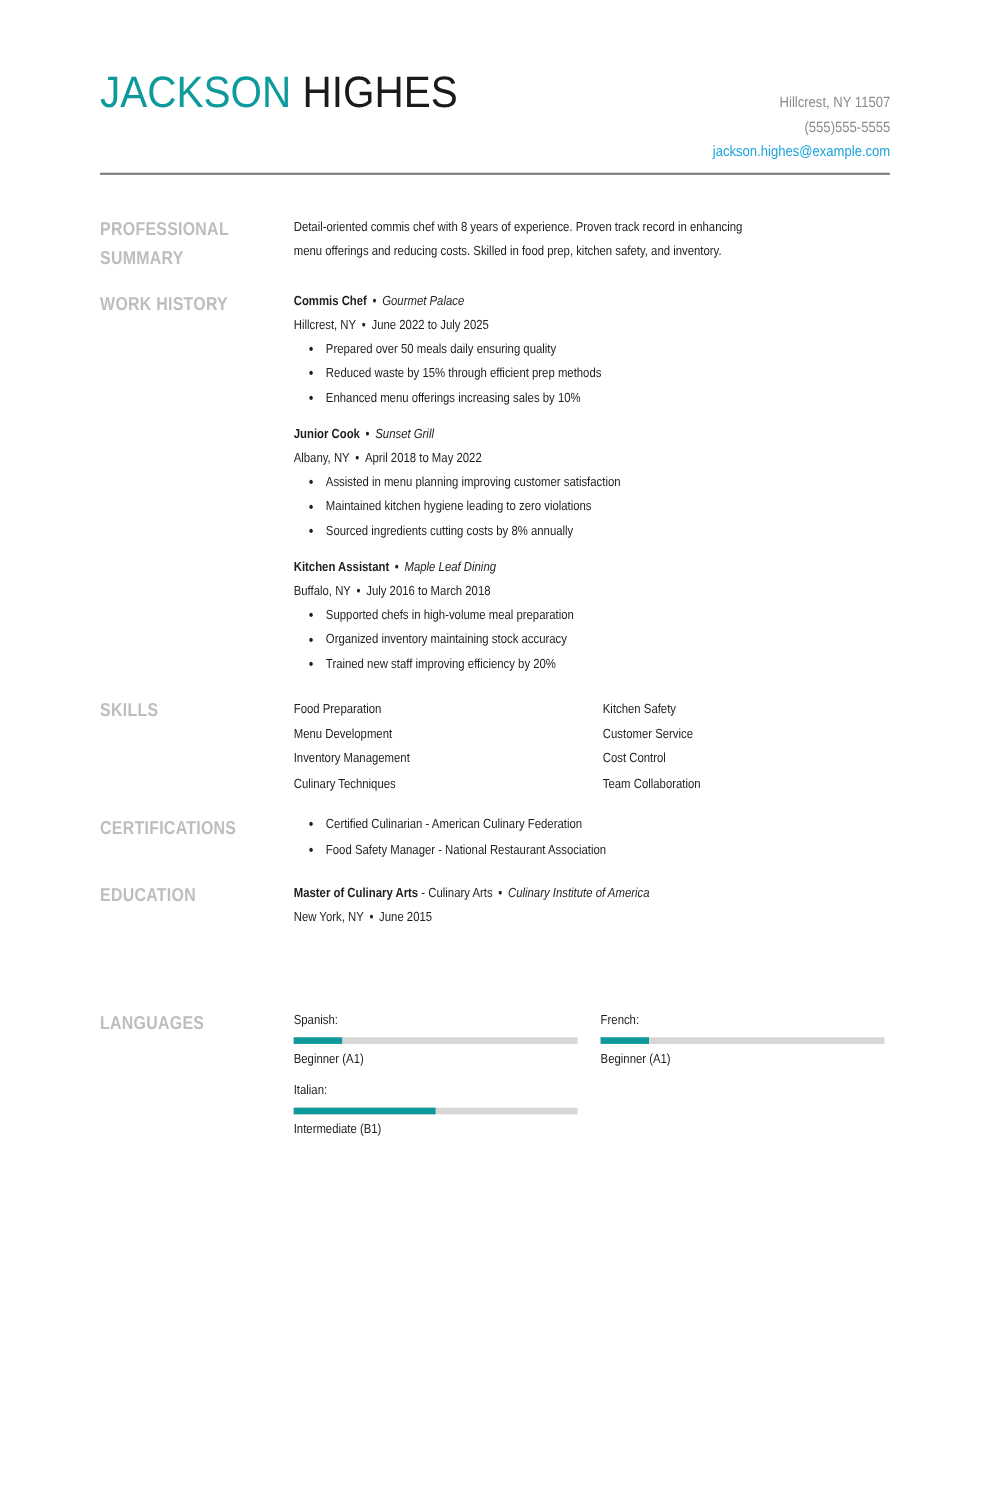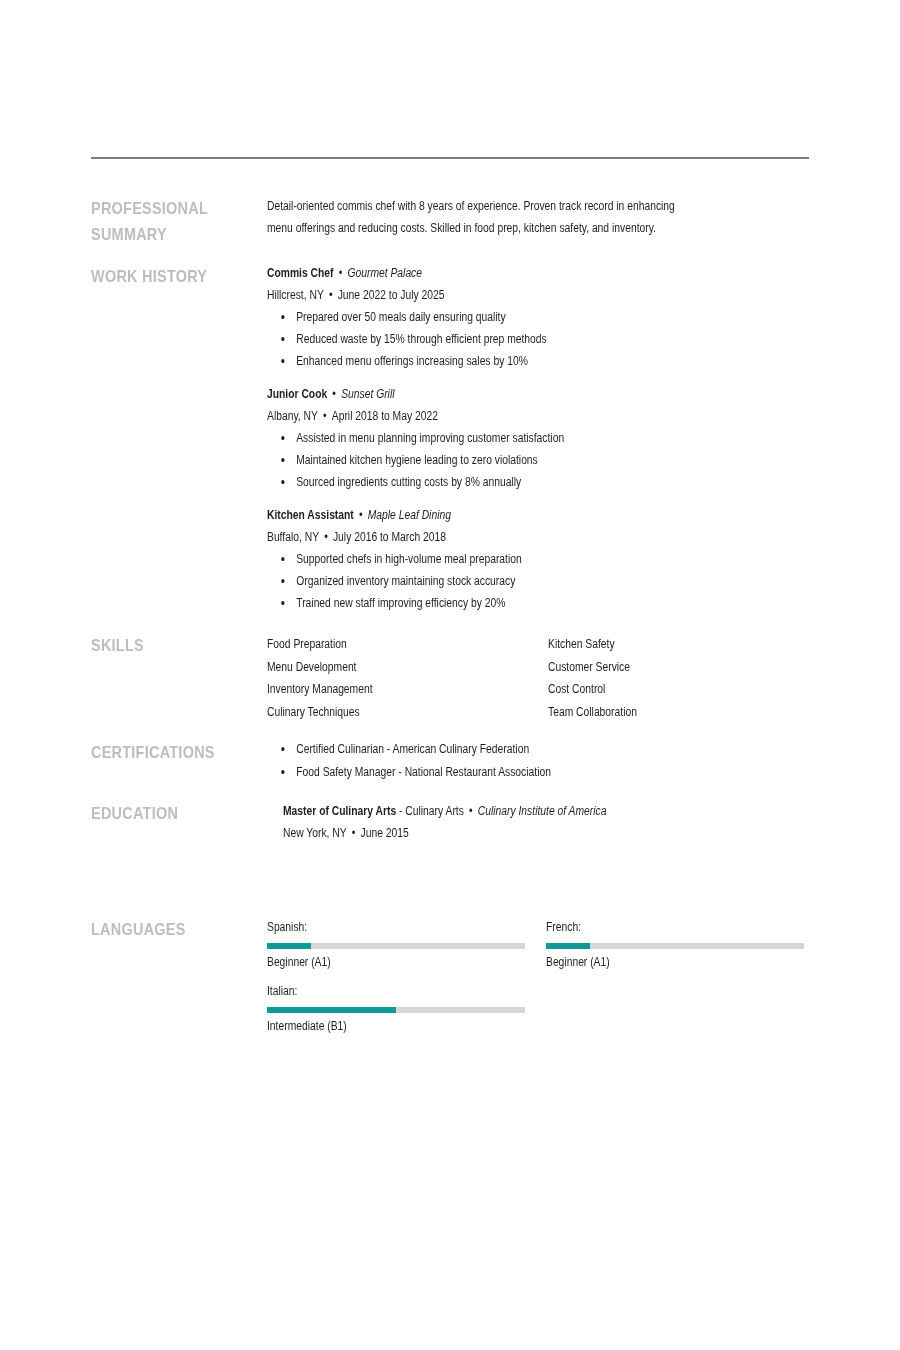--- a/index.html
+++ b/index.html
@@ -42,20 +42,31 @@
   .lang-name { line-height: 20px; height: 20px; white-space: nowrap; transform: scaleX(0.86); transform-origin: left; }
   .lang-bar { position: relative; height: 6px; background: #d6d6d6; margin-top: 6px; }
   .lang-fill { position: absolute; left: 0; top: 0; height: 6px; background: #0e9a9a; }
   .lang-level { line-height: 22px; margin-top: 2px; white-space: nowrap; transform: scaleX(0.86); transform-origin: left; }
 </style>
 </head>
 <body>
 
 <div class="page">
 
+  <div class="header">
+    <div class="name">
+      <span class="first">JACKSON</span>
+      <span class="last">HIGHES</span>
+    </div>
+    <div class="contact">
+      <div>Hillcrest, NY 11507</div>
+      <div>(555)555-5555</div>
+      <div class="email">jackson.highes@example.com</div>
+    </div>
+  </div>
 
   <div class="divider"></div>
 
   <div class="section-label" style="top:196px;">
     <div>PROFESSIONAL</div>
     <div>SUMMARY</div>
   </div>
   <div class="content" style="top:195px;">
     <span class="summary-line">Detail-oriented commis chef with 8 years of experience. Proven track record in enhancing</span>
     <span class="summary-line">menu offerings and reducing costs. Skilled in food prep, kitchen safety, and inventory.</span>
@@ -120,21 +131,21 @@
 
   <div class="section-label" style="top:740px;">CERTIFICATIONS</div>
   <div class="content" style="top:738px;">
     <ul class="bullets narrow" style="line-height:23px;">
       <li>Certified Culinarian - American Culinary Federation</li>
       <li>Food Safety Manager - National Restaurant Association</li>
     </ul>
   </div>
 
   <div class="section-label" style="top:801px;">EDUCATION</div>
-  <div class="content" style="top:800px;margin-left:16px;">
+  <div class="content" style="top:800px;">
     <div class="edu" style="height:54px;">
       <span class="narrow">
         <span class="edu-degree">Master of Culinary Arts</span><span> - Culinary Arts</span><span class="sep">•</span><span class="company">Culinary Institute of America</span>
       </span>
       <span class="narrow">
         <span>New York, NY</span><span class="sep">•</span><span>June 2015</span>
       </span>
     </div>
   </div>
 

